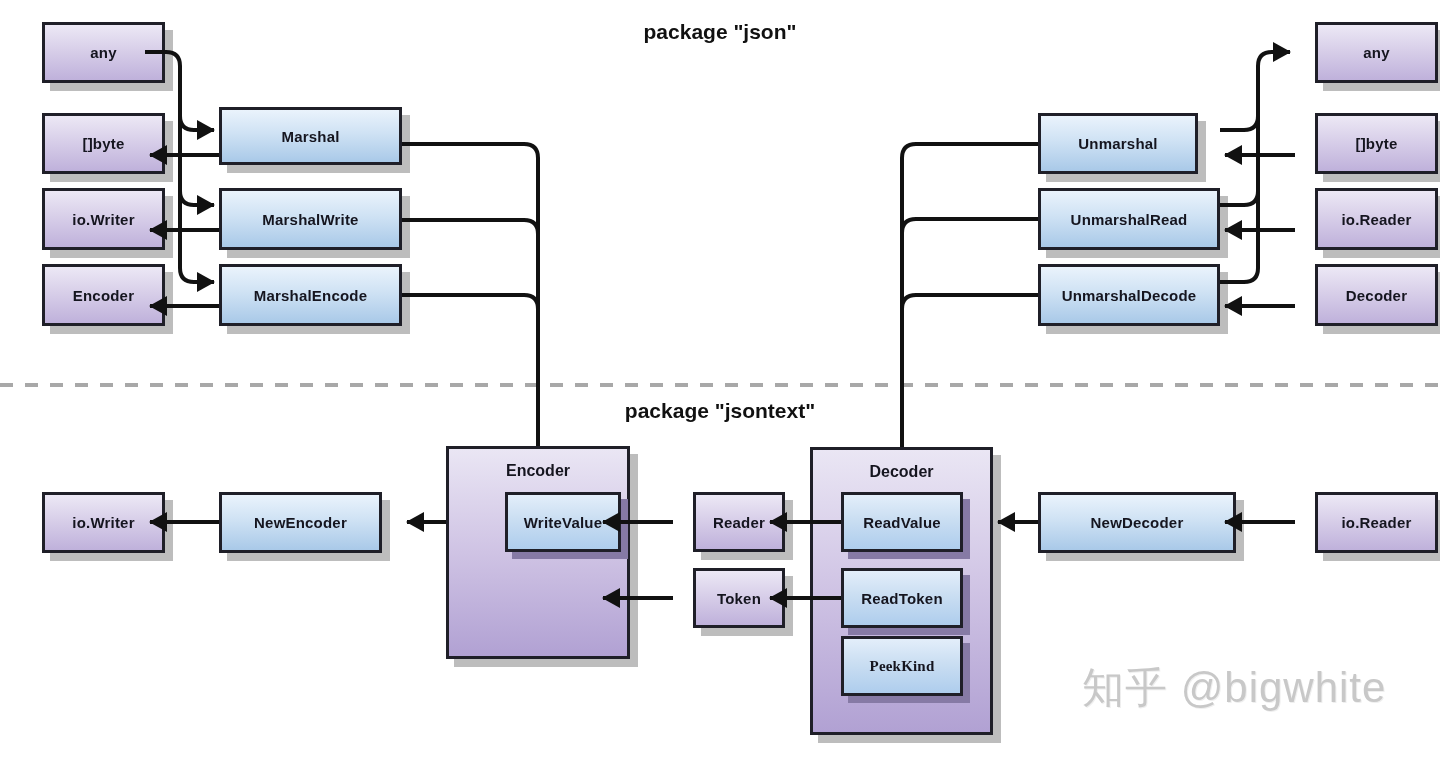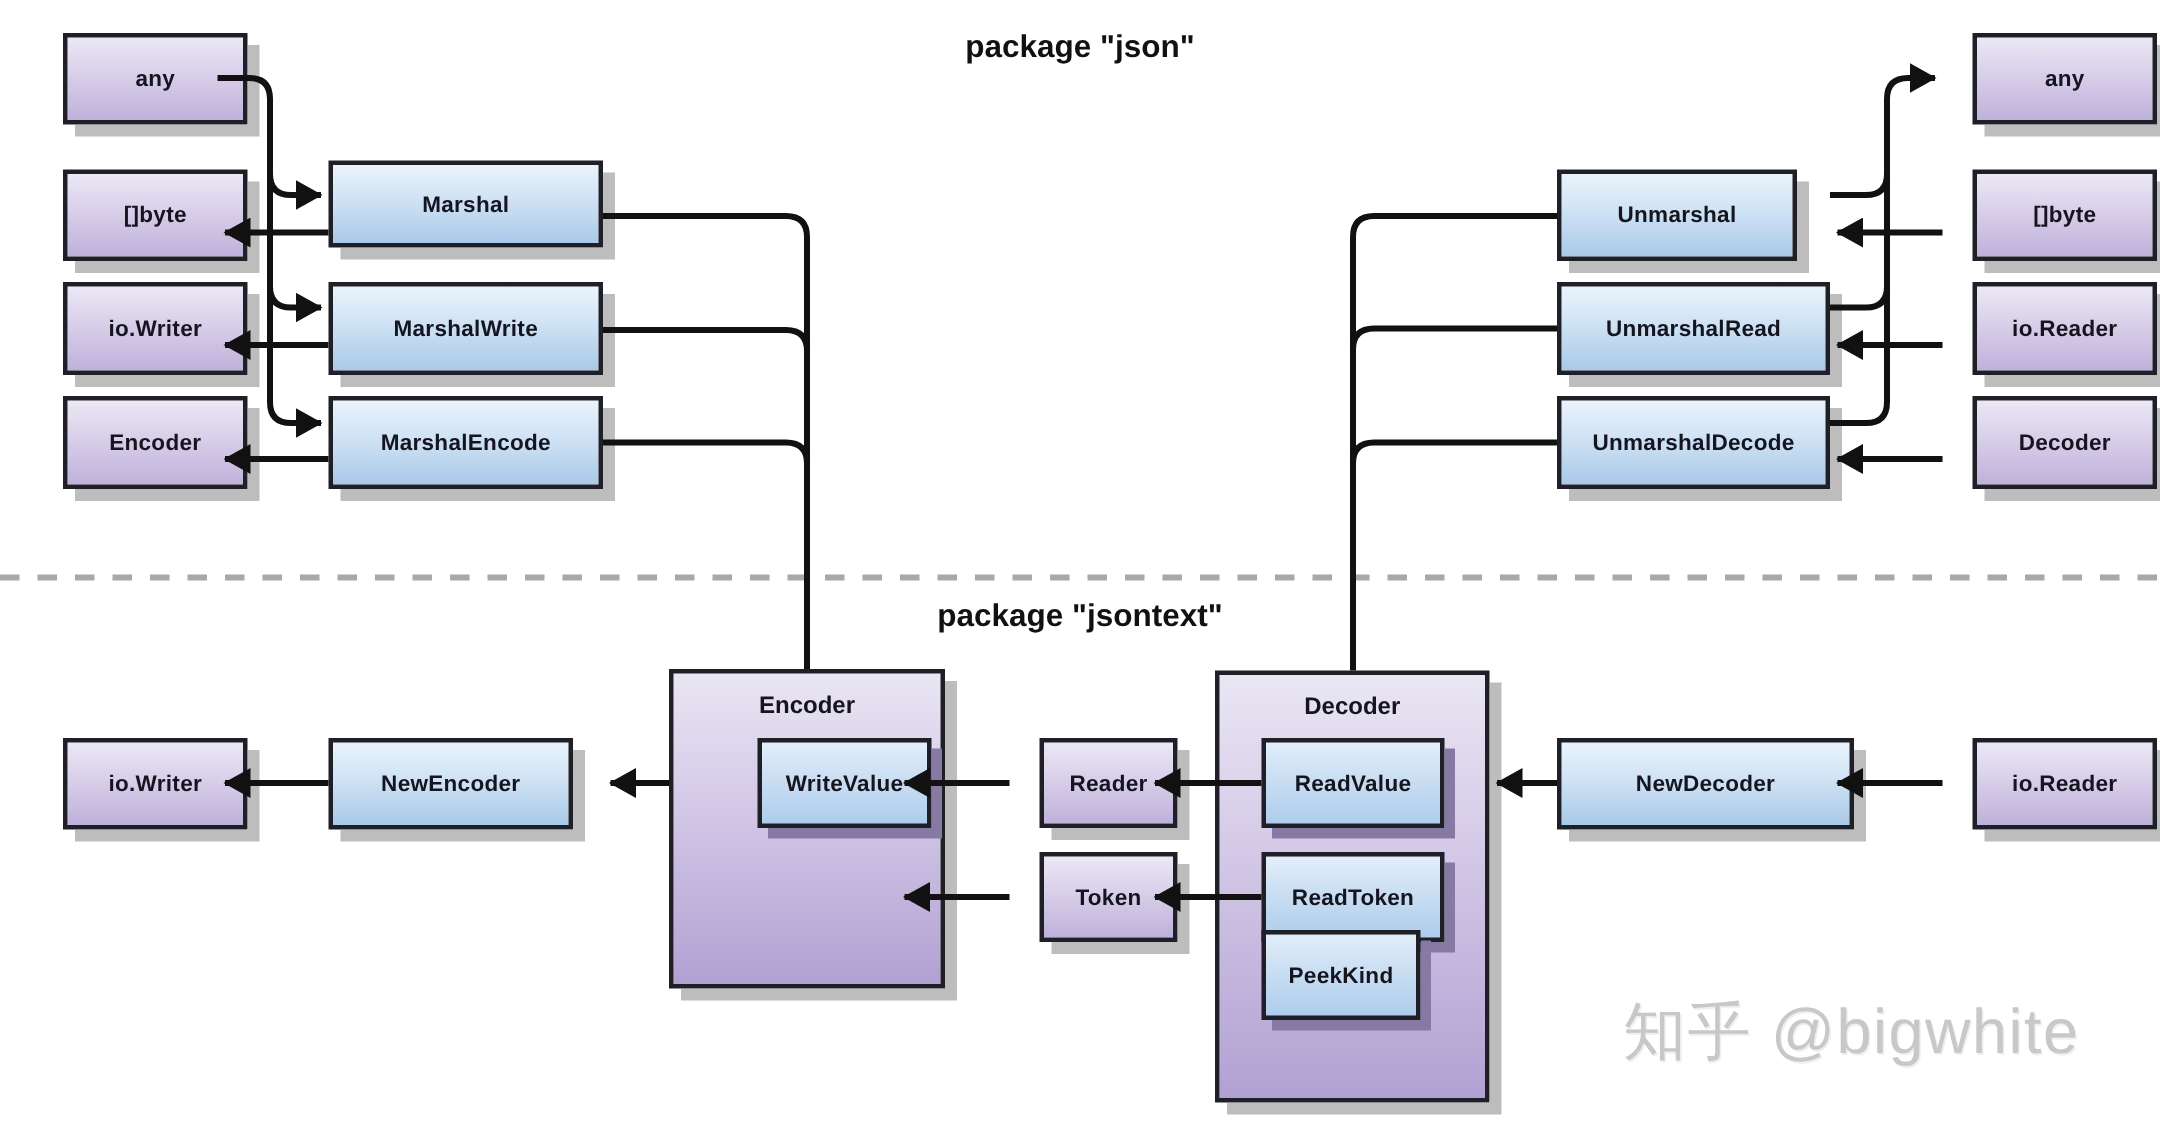--- a/index.html
+++ b/index.html
@@ -97,21 +97,21 @@
   <div class="box purple" style="left:22px;top:492px;width:123px;height:61px;">io.Writer</div>
   <div class="box blue" style="left:219px;top:492px;width:163px;height:61px;">NewEncoder</div>
 
   <div class="box inner-blue" style="left:478px;top:492px;width:116px;height:60px;margin-left:27px;">WriteValue</div>
 
   <div class="box purple" style="left:673px;top:492px;width:92px;height:60px;">Reader</div>
   <div class="box purple" style="left:673px;top:568px;width:92px;height:60px;">Token</div>
 
   <div class="box inner-blue" style="left:841px;top:492px;width:122px;height:60px;">ReadValue</div>
   <div class="box inner-blue" style="left:841px;top:568px;width:122px;height:60px;">ReadToken</div>
-  <div class="box inner-blue" style="left:841px;top:620px;width:106px;height:60px;">PeekKind</div>
+  <div class="box inner-blue" style="left:841px;top:636px;width:122px;height:60px;font-family:Liberation Serif, serif;">PeekKind</div>
 
   <div class="box blue" style="left:1038px;top:492px;width:198px;height:61px;">NewDecoder</div>
   <div class="box purple" style="left:1295px;top:492px;width:123px;height:61px;">io.Reader</div>
 
   <svg class="connector-layer" width="1440" height="758" viewBox="0 0 1440 758">
     <defs>
       <marker id="arrow" markerUnits="userSpaceOnUse" markerWidth="20" markerHeight="20" refX="17" refY="10" orient="auto">
         <path d="M0,0 L18,10 L0,20 Z" fill="#111"></path>
       </marker>
     </defs>

